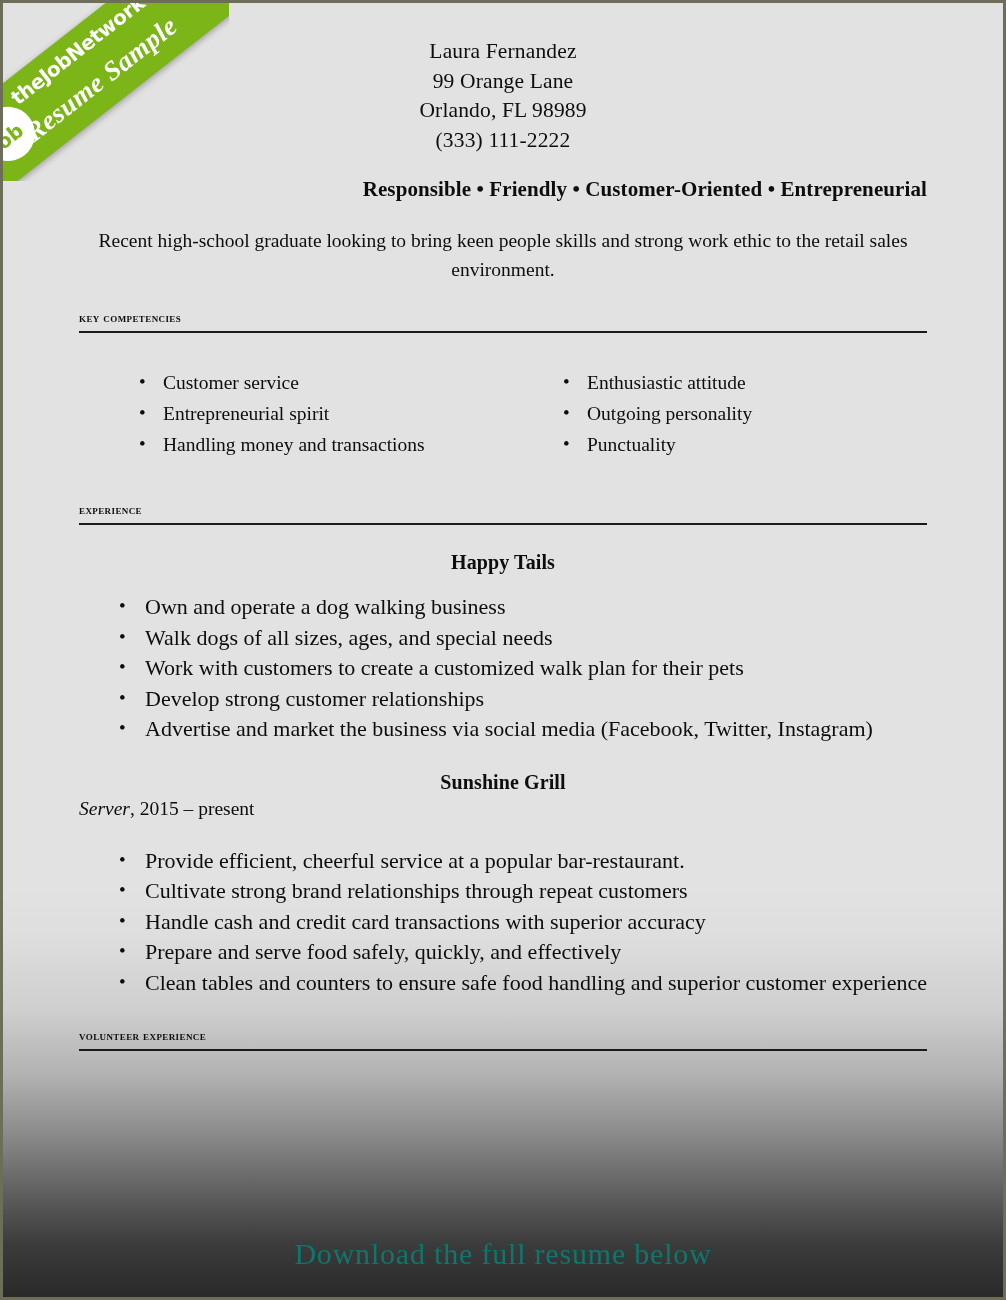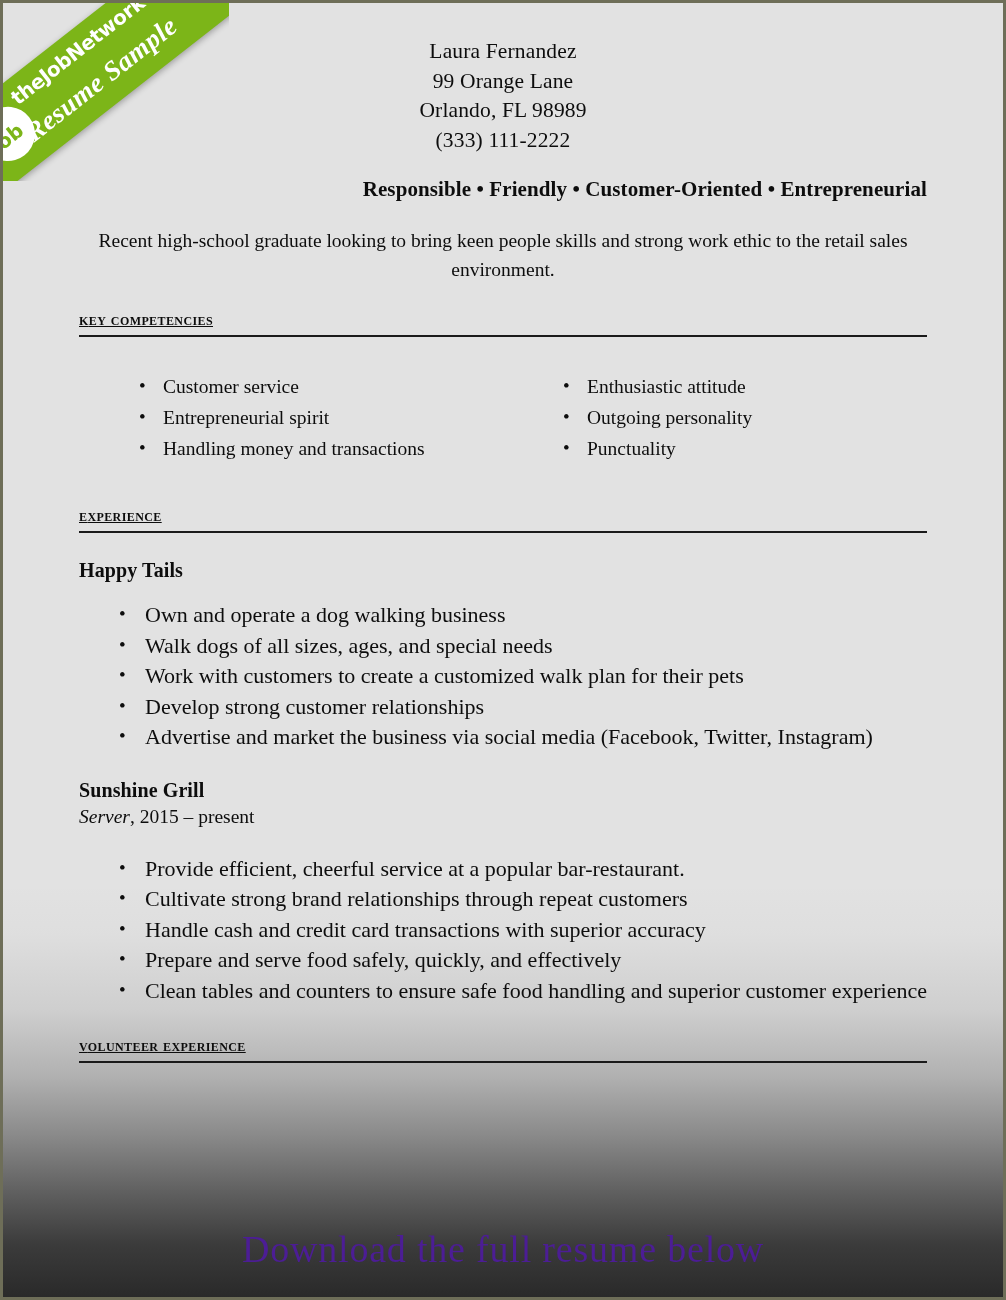--- a/index.html
+++ b/index.html
@@ -132,25 +132,24 @@
     font-size: 19.5px;
     line-height: 29px;
     margin-top: 24px;
     padding: 0 16px;
   }
 
   
   .section-head {
     margin-top: 26px;
     font-weight: bold;
-    font-size: 17px;
+    font-size: 13px;
     letter-spacing: 0.4px;
     font-variant: small-caps;
     text-transform: lowercase;
-    text-decoration: underline;
   }
   .section-head::first-letter { font-size: 1em; }
   .rule {
     margin-top: 5px;
     height: 0;
     border-top: 2.5px solid #1a1a1a;
   }
 
   
   .comp-grid {
@@ -175,20 +174,21 @@
     top: -1px;
     font-size: 19px;
   }
 
   
   .job { margin-top: 26px; }
   .job-title {
     font-weight: bold;
     font-size: 20px;
     letter-spacing: 0.1px;
+    text-align: center;
   }
   .job-meta {
     font-size: 19.5px;
     margin-top: 4px;
   }
   .job-meta .role {
     font-style: italic;
   }
   .job ul {
     margin: 18px 0 0 0;
@@ -211,22 +211,22 @@
 
   .section-head.volunteer { margin-top: 30px; }
 
   
   #cta {
     position: absolute;
     left: 0; right: 0;
     bottom: 26px;
     z-index: 20;
     text-align: center;
-    color: #4c1d95;
-    font-size: 38px;
+    color: #0f766e;
+    font-size: 30px;
     letter-spacing: 0.8px;
   }
 </style>
 </head>
 <body>
 
 <div id="page">
 
   <div id="ribbon-wrap">
     <div id="ribbon-band">

